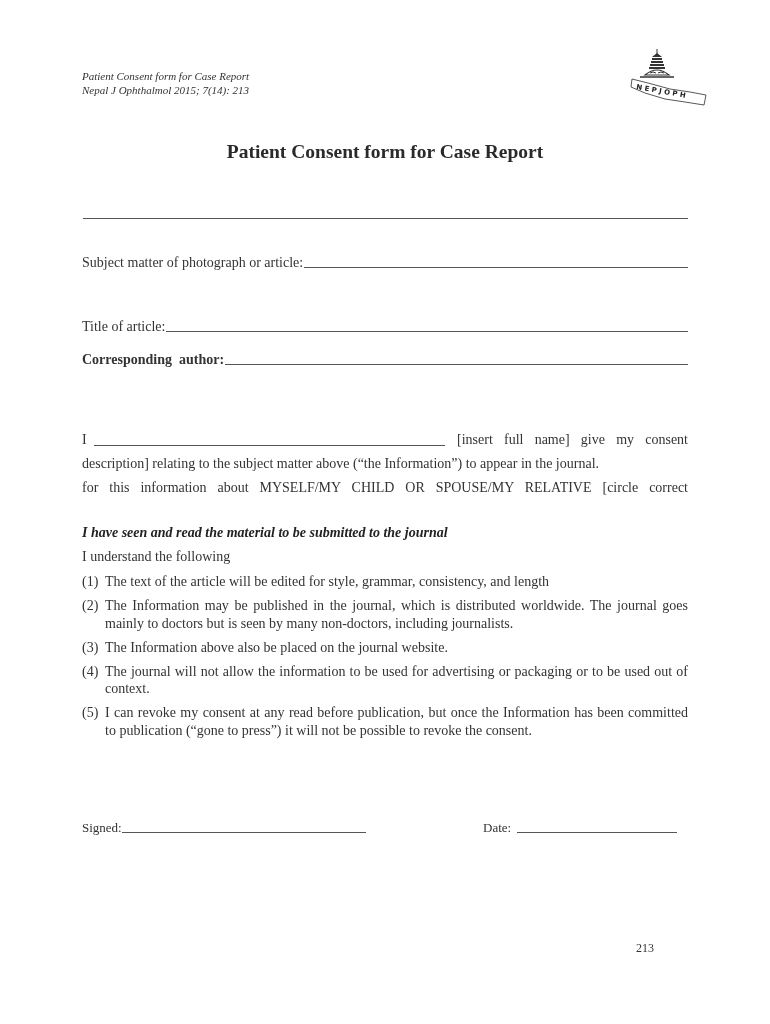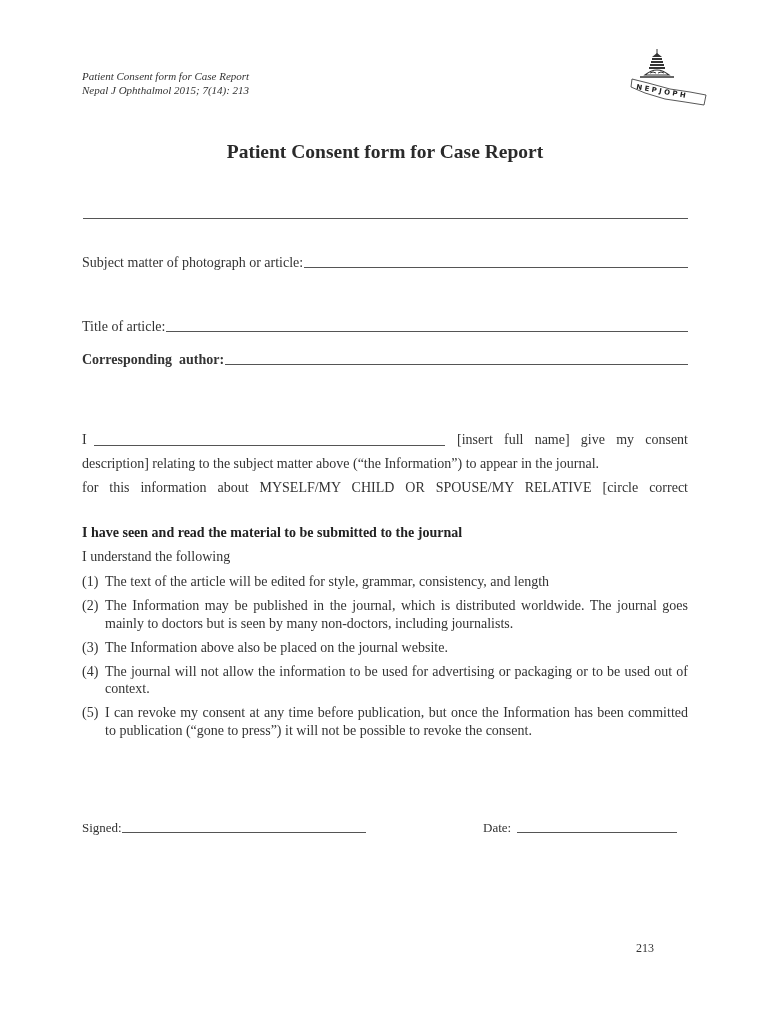--- a/index.html
+++ b/index.html
@@ -11,21 +11,21 @@
     .logo { left: 630px; top: 47px; width: 80px; height: 62px; }
     .title { left: 0; width: 770px; top: 141px; text-align: center; font-weight: bold; font-size: 19.5px; color: #2a2a2a; }
     .field { left: 82px; width: 606px; height: 20px; display: flex; align-items: flex-end; font-size: 14px; color: #333; }
     .field .label { white-space: nowrap; }
     .field .line { flex: 1; border-bottom: 1px solid #555; height: 14px; margin-left: 1px; margin-bottom: 3px; }
     .consent { left: 82px; width: 606px; top: 428px; font-size: 14px; line-height: 24px; text-align: justify; color: #333; }
     .consent .row1 { display: flex; align-items: flex-end; }
     .consent .row1 .I { width: 12px; }
     .consent .row1 .blank { width: 351px; border-bottom: 1px solid #555; height: 14px; margin-bottom: 6px; margin-right: 12px; }
     .consent .row1 .rest { flex: 1; display: flex; justify-content: space-between; }
-    .section-head { left: 82px; top: 525px; font-weight: bold; font-size: 14px; color: #222; }
+    .section-head { left: 82px; top: 525px; font-weight: bold; font-style: italic; font-size: 14px; color: #222; }
     .understand { left: 82px; top: 549px; font-size: 14px; color: #333; }
     .list { left: 82px; width: 606px; top: 573px; font-size: 14px; color: #333; line-height: 17.5px; }
     .list .item { display: flex; margin-bottom: 6.5px; text-align: justify; }
     .list .num { width: 23px; flex: none; }
     .list .txt { flex: 1; }
     .sign-row { left: 82px; width: 606px; top: 820px; font-size: 13px; color: #333; }
     .sign { position: absolute; left: 0; display: flex; align-items: flex-end; }
     .sign .line { width: 244px; border-bottom: 1px solid #555; height: 12px; margin-bottom: 3px; }
     .date { position: absolute; left: 401px; display: flex; align-items: flex-end; }
     .date .line { width: 160px; border-bottom: 1px solid #555; height: 12px; margin-left: 6px; margin-bottom: 3px; }
@@ -107,21 +107,21 @@
   <div class="item">
     <span class="num">(3)</span>
     <span class="txt">The Information above also be placed on the journal website.</span>
   </div>
   <div class="item">
     <span class="num">(4)</span>
     <span class="txt">The journal will not allow the information to be used for advertising or packaging or to be used out of context.</span>
   </div>
   <div class="item">
     <span class="num">(5)</span>
-    <span class="txt">I can revoke my consent at any time before publication, but once the Information has been committed to publication (“gone to press”) it will not be possible to revoke the consent.</span>
+    <span class="txt">I can revoke my consent at any read before publication, but once the Information has been committed to publication (“gone to press”) it will not be possible to revoke the consent.</span>
   </div>
 </div>
 
 <div class="abs sign-row">
   <div class="sign">
     <span>Signed:</span>
     <span class="line"></span>
   </div>
   <div class="date">
     <span>Date:</span>

